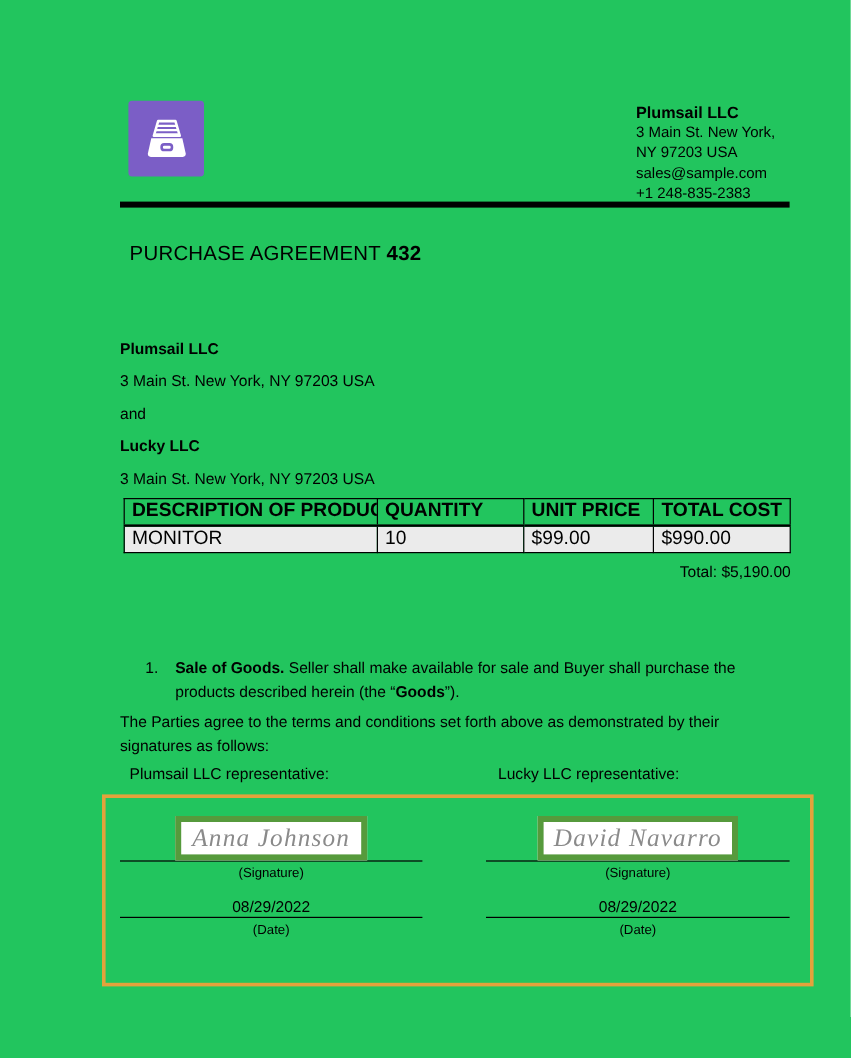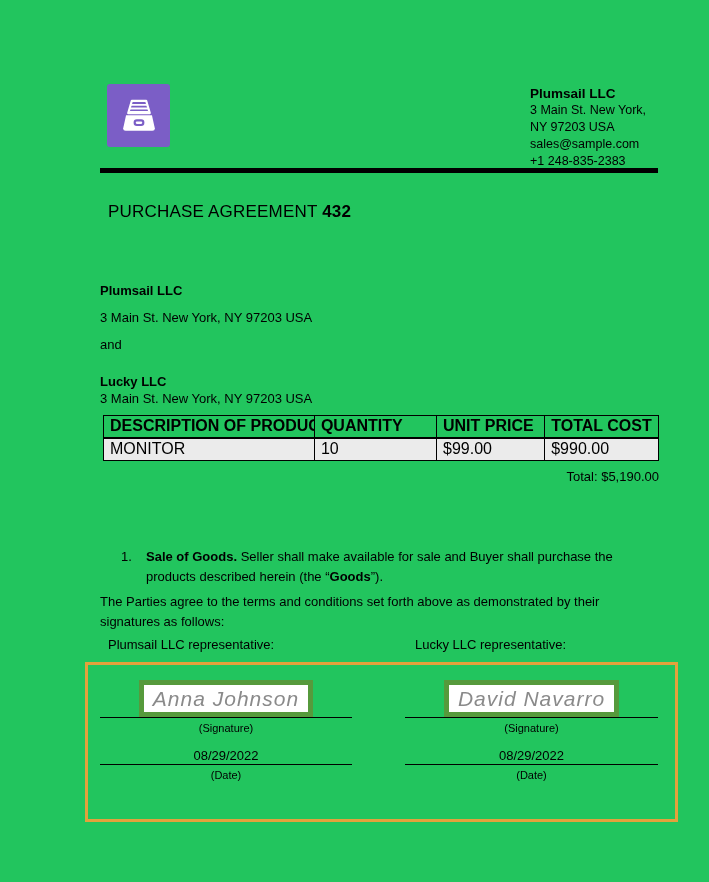--- a/index.html
+++ b/index.html
@@ -17,21 +17,21 @@
   .company { position:absolute; left:530px; top:85px; font-size:12.5px; line-height:17px; }
   .company .name { font-weight:bold; font-size:13.5px; }
   .rule { position:absolute; left:100px; top:168px; width:558px; height:5px; background:#000; }
 
   
   .title { position:absolute; left:108px; top:202px; margin:0; font-size:17px; font-weight:400; letter-spacing:0.2px; }
   .title b { font-weight:700; }
   .p { position:absolute; left:100px; margin:0; line-height:20px; }
   .intro { top:238px; width:570px; }
   .bold { font-weight:bold; }
-  .pl1 { top:281px; } .pl2 { top:308px; } .pl3 { top:335px; } .pl4 { top:372px; } .pl5 { top:389px; }
+  .pl1 { top:281px; } .pl2 { top:308px; } .pl3 { top:335px; } .pl4 { top:362px; } .pl5 { top:389px; }
 
   
   .products {
     position:absolute; left:103px; top:415px; width:556px;
     border-collapse:collapse; font-size:16px; table-layout:fixed;
   }
   .products th, .products td { border:1px solid #000; padding:1px 6px 2px 6px; text-align:left; overflow:hidden; white-space:nowrap; }
   .products thead th { font-weight:bold; border-bottom-width:2px; }
   .products tbody tr.shaded { background:#EBEBEB; }
   .total { position:absolute; left:103px; top:469px; width:556px; margin:0; text-align:right; }
@@ -46,21 +46,21 @@
   .rep { position:absolute; margin:0; }
   .rep-left { left:108px; top:637px; }
   .rep-right { left:415px; top:637px; }
   .hl-box { position:absolute; left:85px; top:662px; width:587px; height:154px; border:3px solid #E3A23C; }
   .sig-col { position:absolute; top:679px; width:252px; }
   .sig-col.left { left:100px; }
   .sig-col.right { left:405px; width:253px; }
   .sig-wrap { display:flex; justify-content:center; align-items:flex-end; height:38px; }
   .sig-frame { border:5px solid #569A3C; background:#fff; padding:0 9px; }
   .sig-name {
-    font-family:Liberation Sans, sans-serif; font-style:italic;
+    font-family:Liberation Serif, serif; font-style:italic;
     font-size:21px; line-height:27px; color:#8A8A8A; white-space:nowrap; letter-spacing:1px;
   }
   .sig-line { border-bottom:1px solid #000; height:0; }
   .caption { text-align:center; font-size:11px; margin-top:4px; }
   .date-value { text-align:center; margin-top:14px; font-size:13px; }
   .date-line { border-bottom:1px solid #000; height:0; margin-top:1px; }
 </style>
 </head>
 <body>
 

